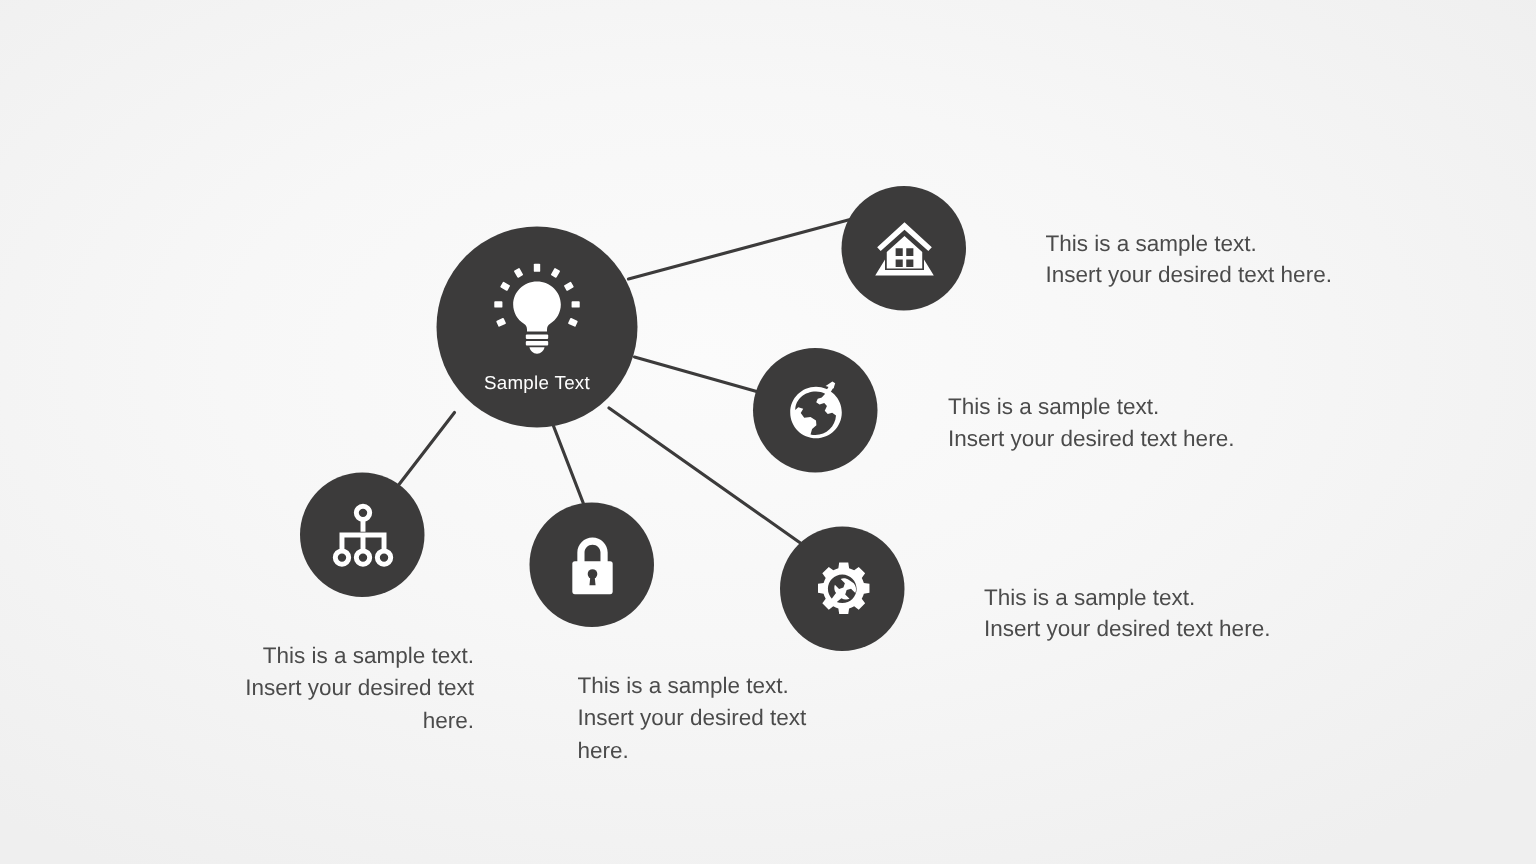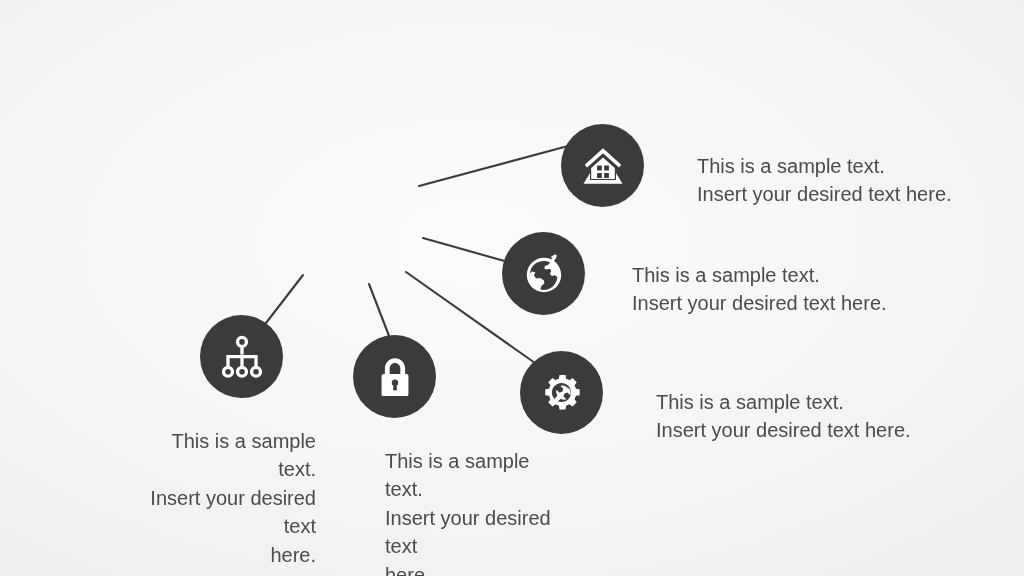--- a/index.html
+++ b/index.html
@@ -46,21 +46,21 @@
     color: #ffffff;
     font-size: 12.5px;
     letter-spacing: 0.2px;
     margin-top: 11px;
     text-align: center;
     white-space: nowrap;
   }
   .caption {
     position: absolute;
     color: #4b4b4b;
-    font-size: 20px;
+    font-size: 15px;
     line-height: 1.42;
     white-space: pre-line;
   }
   .caption.align-right { text-align: right; }
   .caption.align-left { text-align: left; }
 </style>
 </head>
 <body>
 
 <div id="slide">
@@ -68,20 +68,42 @@
   <svg id="connectors" viewBox="0 0 1024 576">
     <g stroke="#3c3b3b" stroke-width="2.1" fill="none" stroke-linecap="round">
       <line x1="419" y1="186" x2="568" y2="146"></line>
       <line x1="423" y1="238" x2="508" y2="262"></line>
       <line x1="406" y1="272" x2="535" y2="363"></line>
       <line x1="369" y1="284" x2="391" y2="341"></line>
       <line x1="303" y1="275" x2="266" y2="323"></line>
     </g>
   </svg>
 
+  <div class="node" style="left:291px; top:151px; width:134px; height:134px;">
+    <span class="node-icon">
+      <svg width="62" height="62" viewBox="0 0 64 64">
+        <g fill="#ffffff">
+          <path d="M32 13c-9.1 0-16.4 7.1-16.4 15.9 0 5.6 2.9 10.4 7.4 13.3 1.3.8 2.1 2.2 2.1 3.7v1.6h13.8v-1.6c0-1.5.8-2.9 2.1-3.7 4.5-2.9 7.4-7.7 7.4-13.3C48.4 20.1 41.1 13 32 13z"></path>
+          <rect x="24.3" y="49.6" width="15.4" height="3.1" rx="0.7"></rect>
+          <rect x="24.3" y="54" width="15.4" height="3.1" rx="0.7"></rect>
+          <path d="M26.8 58.4h10.4c-.5 2.5-2.6 4.4-5.2 4.4s-4.7-1.9-5.2-4.4z"></path>
+          <rect x="29.8" y="0.8" width="4.4" height="5.6" rx="0.6"></rect>
+          <rect x="17.1" y="4.4" width="4.4" height="5.6" rx="0.6" transform="rotate(-30 19.3 7.2)"></rect>
+          <rect x="42.5" y="4.4" width="4.4" height="5.6" rx="0.6" transform="rotate(30 44.7 7.2)"></rect>
+          <rect x="7.9" y="13.6" width="4.4" height="5.6" rx="0.6" transform="rotate(-60 10.1 16.4)"></rect>
+          <rect x="51.7" y="13.6" width="4.4" height="5.6" rx="0.6" transform="rotate(60 53.9 16.4)"></rect>
+          <rect x="3.2" y="26" width="4.4" height="5.6" rx="0.6" transform="rotate(-90 5.4 28.8)"></rect>
+          <rect x="56.4" y="26" width="4.4" height="5.6" rx="0.6" transform="rotate(90 58.6 28.8)"></rect>
+          <rect x="5.1" y="38.4" width="4.4" height="5.6" rx="0.6" transform="rotate(-115 7.3 41.2)"></rect>
+          <rect x="54.5" y="38.4" width="4.4" height="5.6" rx="0.6" transform="rotate(115 56.7 41.2)"></rect>
+        </g>
+      </svg>
+    </span>
+    <span class="hub-label">Sample Text</span>
+  </div>
 
   <div class="node" style="left:561px; top:124px; width:83px; height:83px;">
     <span class="node-icon">
       <svg width="44" height="44" viewBox="0 0 64 64">
         <g fill="#ffffff">
           <path d="M32 6L5.5 30.2l3.4 3.8L32 13.3l23.1 20.7 3.4-3.8z"></path>
           <path d="M32 19.5L14.8 35v15.8h34.4V35L32 19.5zm-8.6 11.8h6.9v7.4h-6.9v-7.4zm10.3 0h6.9v7.4h-6.9v-7.4zm-10.3 10.8h6.9v7.4h-6.9v-7.4zm10.3 0h6.9v7.4h-6.9v-7.4z"></path>
           <path d="M13.1 42.2L3.6 57.8h56.8l-9.5-15.6v10.1H13.1z"></path>
         </g>
       </svg>

